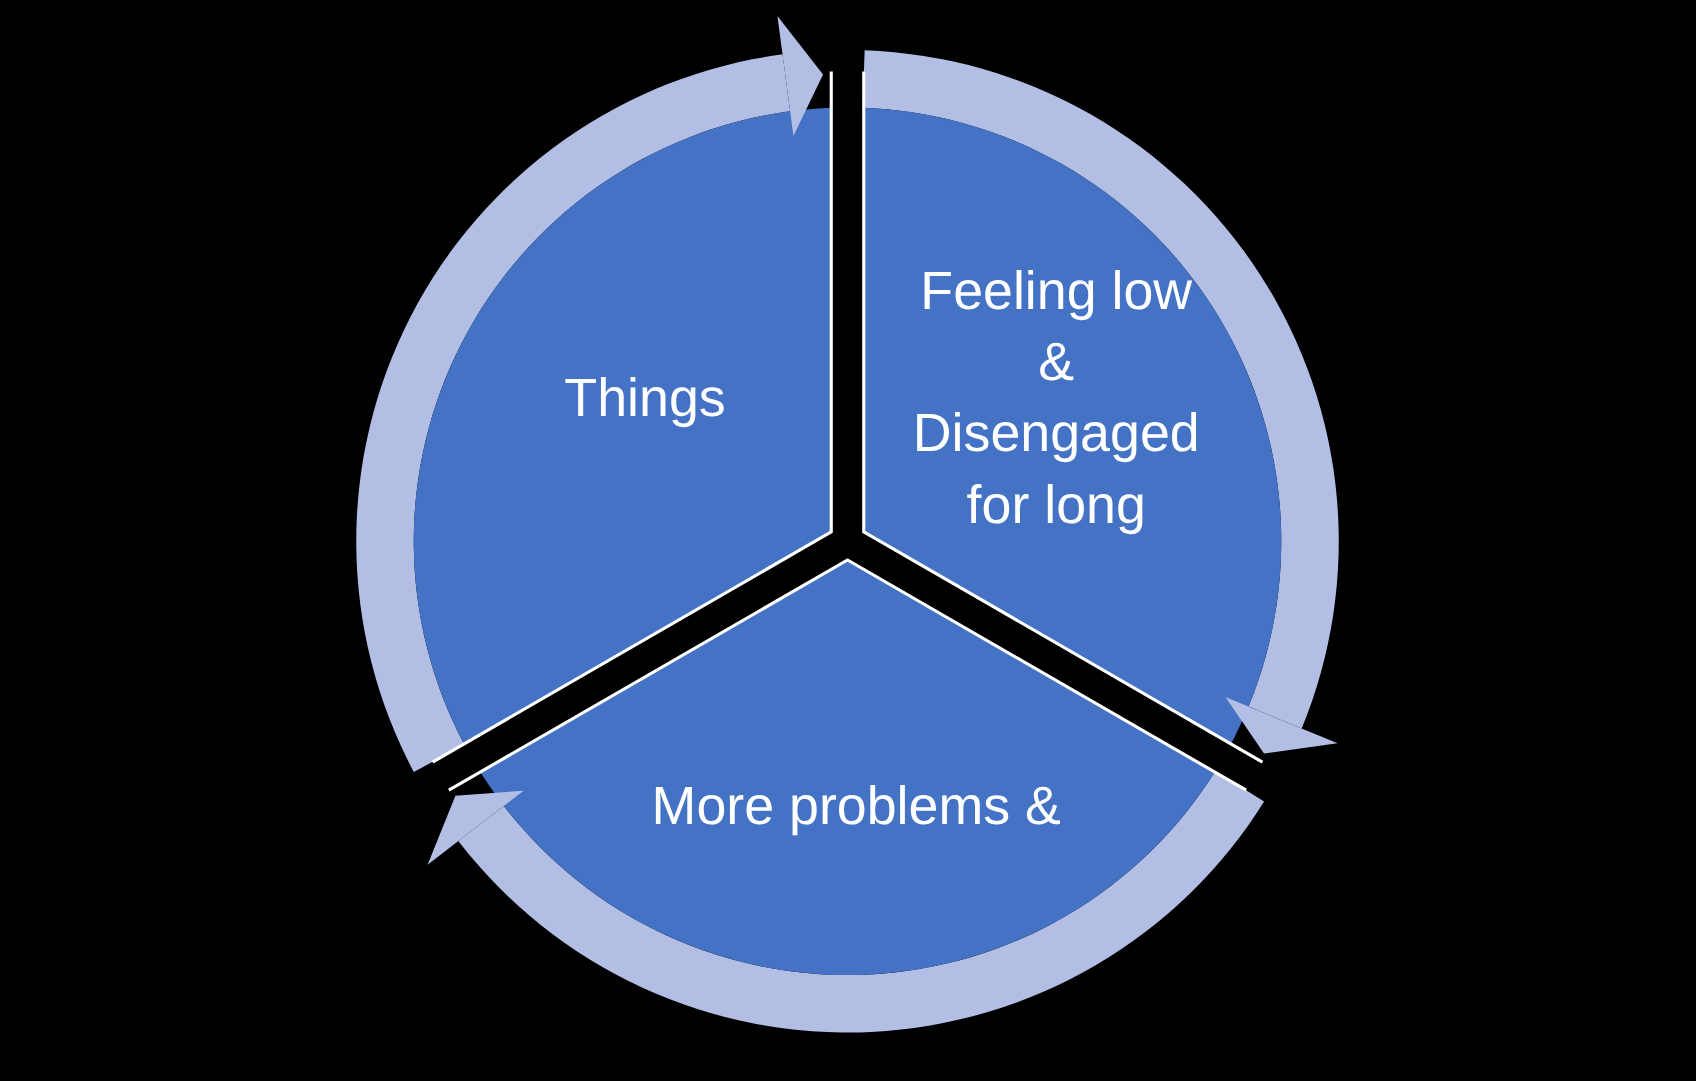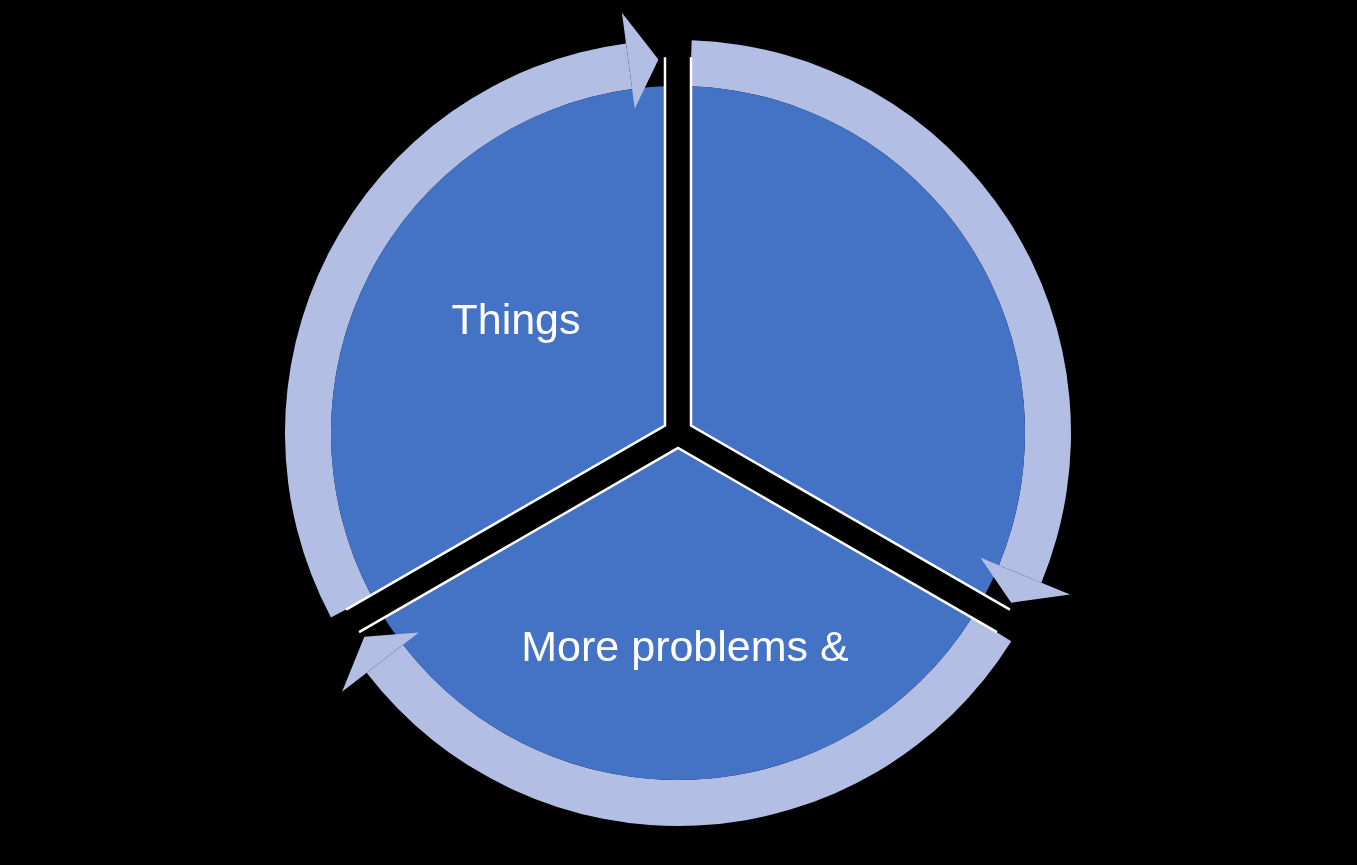--- a/index.html
+++ b/index.html
@@ -51,18 +51,24 @@
       <path d="M 996.93 632.15 L 678.00 448.01 L 359.07 632.15" fill="none" stroke="#FFFFFF" stroke-width="2.5"></path>
       <path d="M 621.92 12.72 L 658.43 59.51 L 634.75 108.87 Z" fill="#B2BEE3"></path>
       <path d="M 1070.01 594.57 L 1011.24 602.79 L 980.33 557.61 Z" fill="#B2BEE3"></path>
       <path d="M 342.07 691.70 L 364.34 636.69 L 418.92 632.52 Z" fill="#B2BEE3"></path>
     </svg>
 
   <div class="segment-label label-top-left">
     <div>Things</div>
   </div>
 
+  <div class="segment-label label-top-right">
+    <div>Feeling low</div>
+    <div>&amp;</div>
+    <div>Disengaged</div>
+    <div>for long</div>
+  </div>
 
   <div class="segment-label label-bottom">
     <div>More problems &amp;</div>
   </div>
 
 </div>
 
 </body></html>

